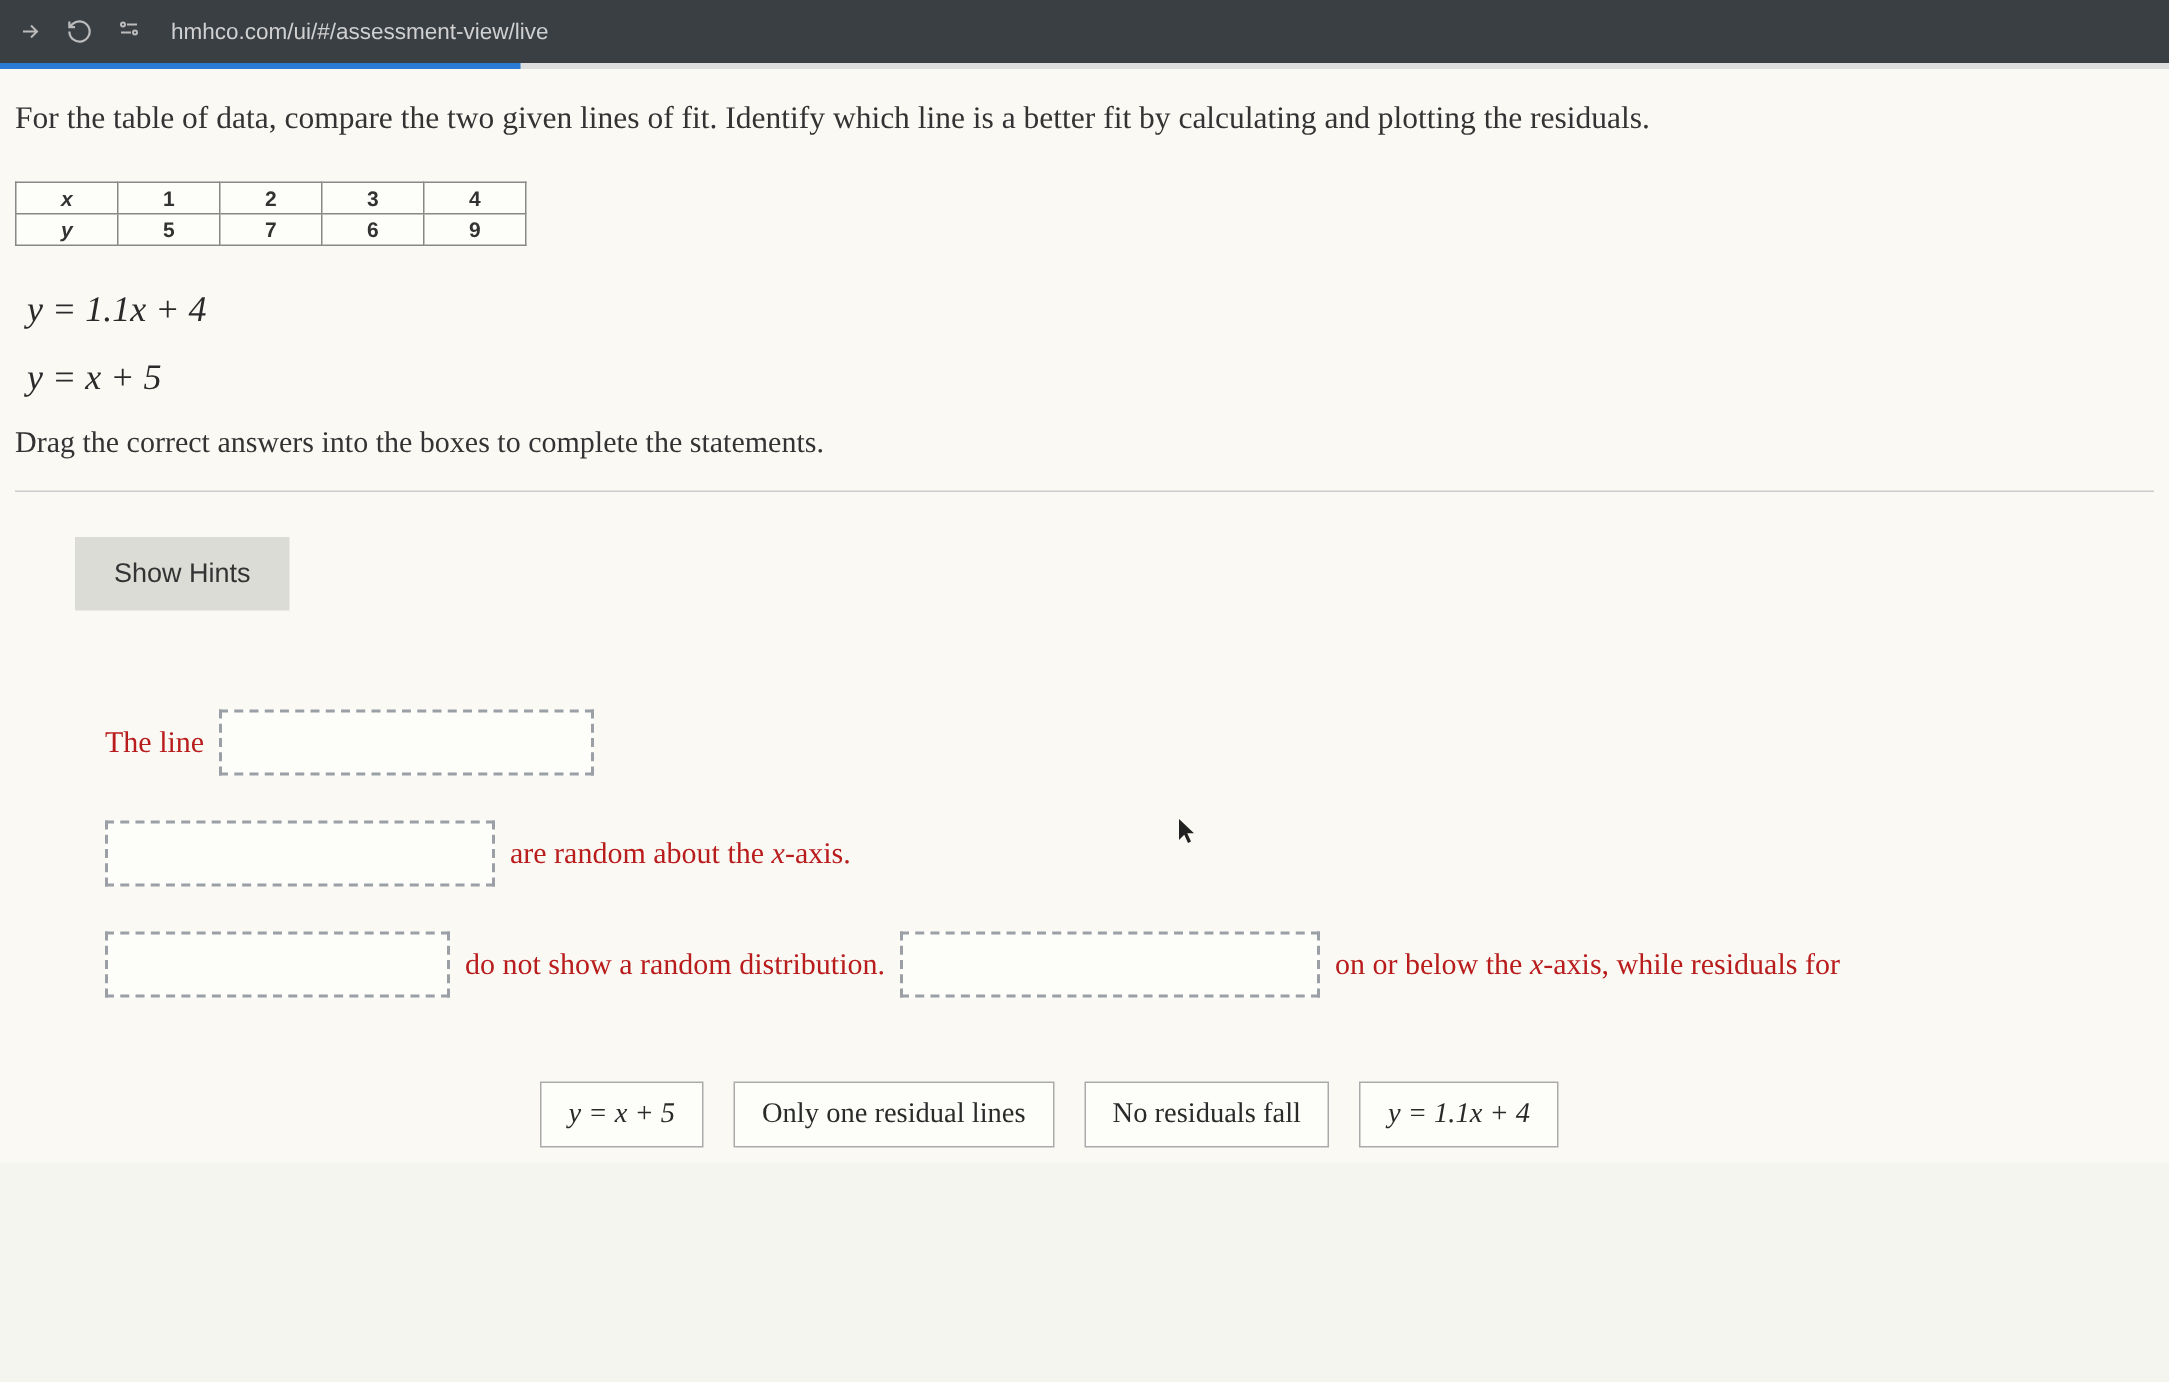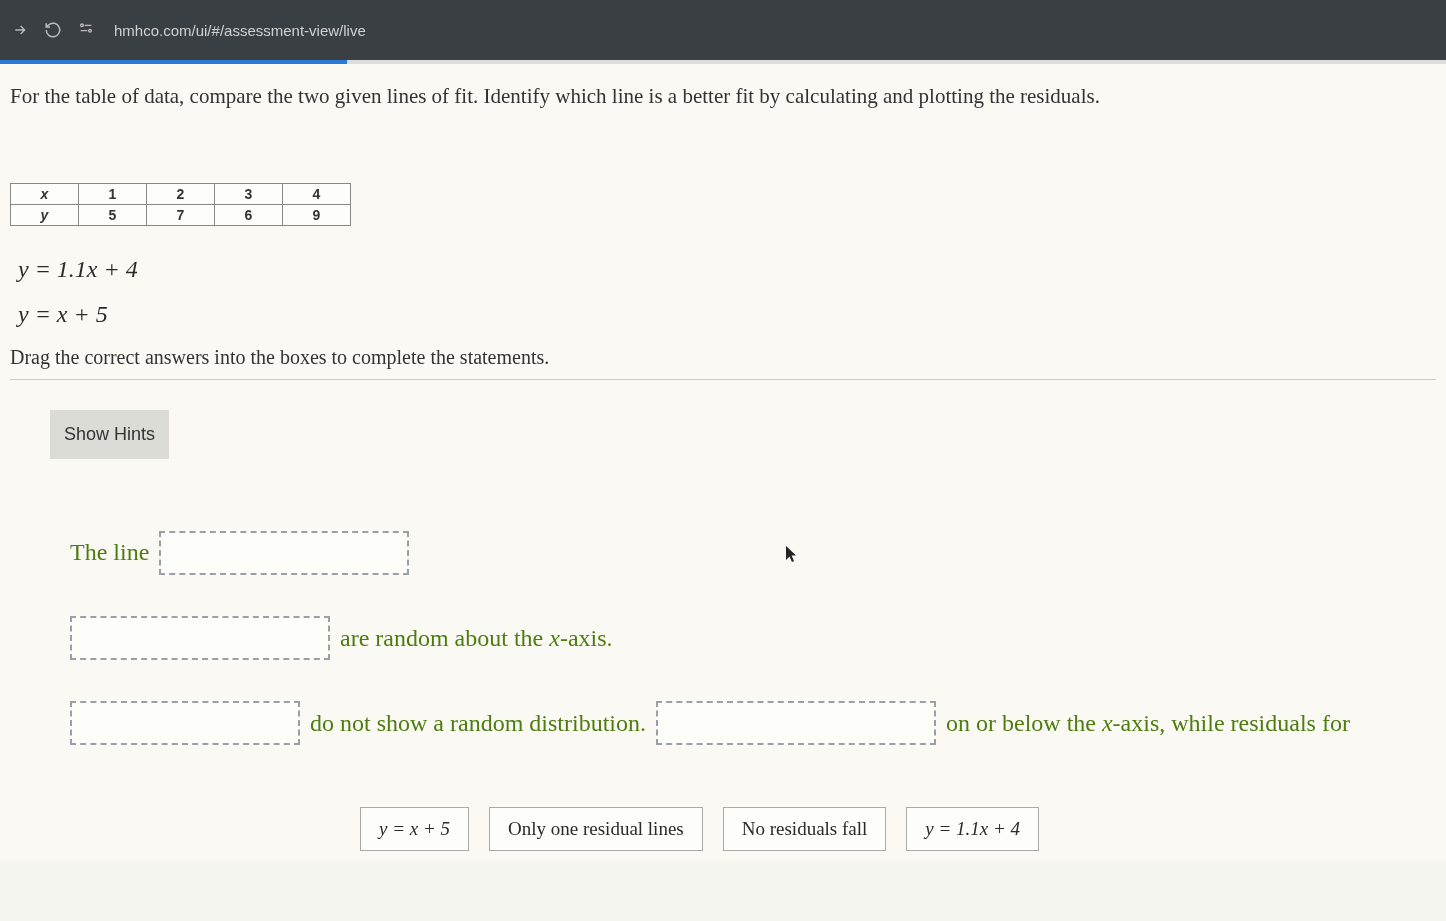--- a/index.html
+++ b/index.html
@@ -6,21 +6,21 @@
   body {
     font-family: Georgia, 'Times New Roman', serif;
     background: #f5f5f0;
     color: #2a2a2a;
     width: 1446px;
     height: 921px;
     overflow: hidden;
   }
   .browser-bar {
     background: #3a3f44;
-    height: 60px;
+    height: 42px;
     display: flex;
     align-items: center;
     padding: 0 12px;
     gap: 16px;
   }
   .browser-bar .nav-icon {
     color: #bbb;
     font-size: 16px;
     display: inline-flex;
     align-items: center;
@@ -45,21 +45,21 @@
     background: #2a7bd6;
     width: 24%;
   }
   .content {
     padding: 18px 10px 10px 10px;
     background: #faf9f4;
   }
   .prompt {
     font-size: 21px;
     color: #333;
-    margin-bottom: 72px;
+    margin-bottom: 28px;
     line-height: 1.4;
   }
   .data-table {
     border-collapse: collapse;
     margin-bottom: 30px;
   }
   .data-table td, .data-table th {
     border: 1px solid #888;
     padding: 2px 0;
     width: 68px;
@@ -77,42 +77,42 @@
   .equation {
     font-family: 'Times New Roman', serif;
     font-size: 24px;
     font-style: italic;
     color: #2a2a2a;
     margin: 8px 0 18px 8px;
   }
   .instruction {
     font-size: 20px;
     color: #333;
-    margin: 10px 0 10px 0;
+    margin: 10px 0 20px 0;
   }
   .work-area {
     border-top: 1px solid #ccc;
     padding-top: 30px;
     margin-top: 8px;
   }
   .show-hints {
     display: inline-block;
     background: #dcdcd6;
     border: none;
-    padding: 14px 14px;
+    padding: 14px 26px;
     font-size: 18px;
     color: #333;
     font-family: Arial, sans-serif;
     margin-left: 40px;
     margin-bottom: 60px;
   }
   .fill-block {
     margin-left: 60px;
-    font-size: 24px;
-    color: #4d7c0f;
+    font-size: 20px;
+    color: #b91c1c;
     line-height: 2.8;
   }
   .fill-line {
     display: flex;
     align-items: center;
     flex-wrap: wrap;
     gap: 10px;
     margin-bottom: 18px;
   }
   .drop-target {

